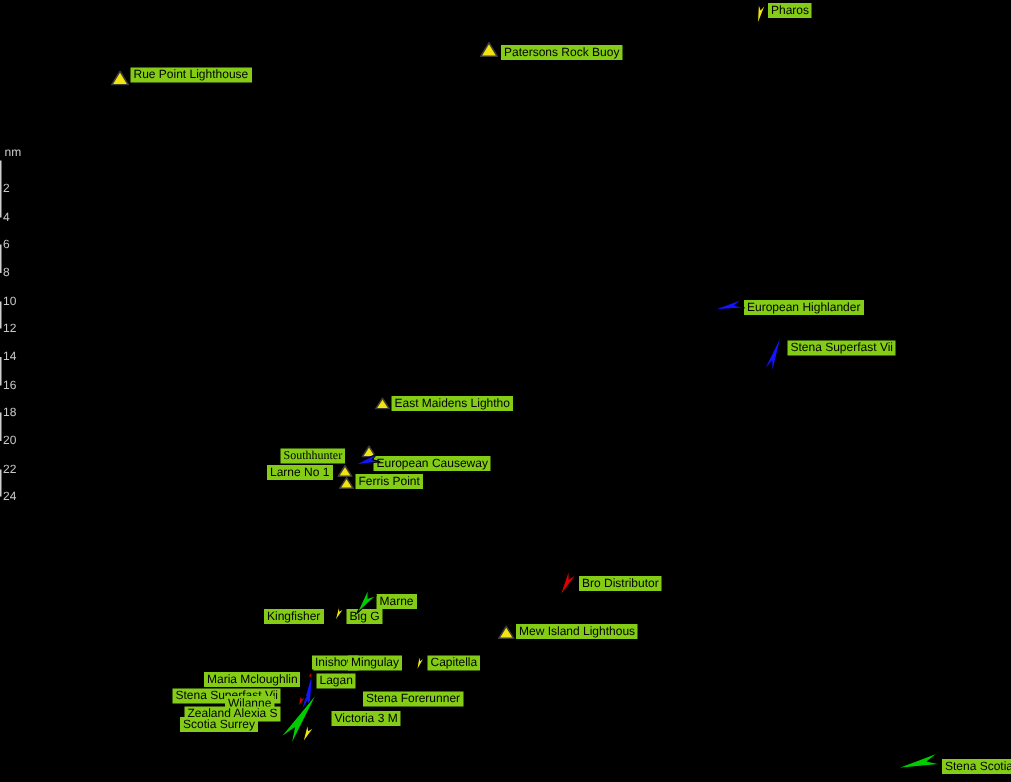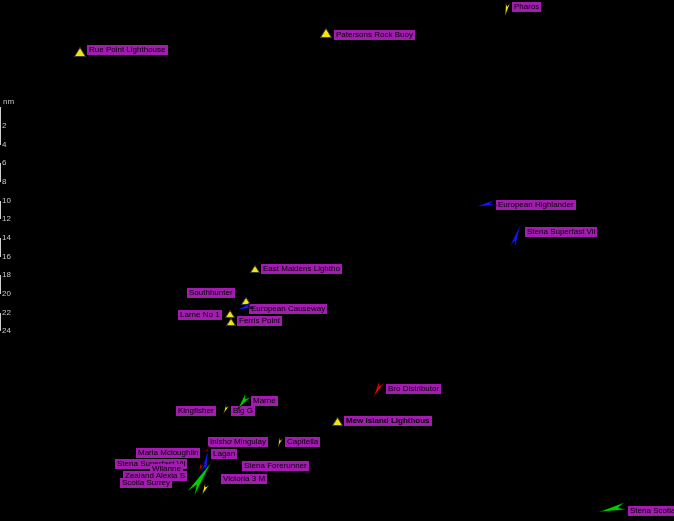--- a/index.html
+++ b/index.html
@@ -6,21 +6,21 @@
   #canvas {
     position: relative;
     width: 674px;
     height: 521px;
     background: #000;
     overflow: hidden;
     font-family: "Liberation Sans", sans-serif;
   }
   .target-label {
     position: absolute;
-    background: #a21caf;
+    background: #84cc16;
     color: #000000;
     font-size: 8px;
     line-height: 10px;
     padding: 0 2px;
     white-space: nowrap;
     z-index: 20;
   }
   .marker { position: absolute; z-index: 30; }
   .aton   { position: absolute; z-index: 10; }
   .scale-unit {
@@ -94,29 +94,29 @@
         <polygon points="5.5,0.5 10.5,8.5 0.5,8.5" fill="#f2e40e" stroke="#3c3c3c" stroke-width="1"></polygon>
       </svg>
     </div>
   <div id="label-layer">
       <div class="target-label" style="left: 512px; top: 2px;">Pharos</div>
       <div class="target-label" style="left: 334px; top: 30px;">Patersons Rock Buoy</div>
       <div class="target-label" style="left: 87px; top: 45px;">Rue Point Lighthouse</div>
       <div class="target-label" style="left: 496px; top: 200px;">European Highlander</div>
       <div class="target-label" style="left: 525px; top: 227px;">Stena Superfast Vii</div>
       <div class="target-label" style="left: 261px; top: 264px;">East Maidens Lightho</div>
-      <div class="target-label" style="left: 187px; top: 288px;">Southhunter</div>
+      <div class="target-label" style="left: 187px; top: 299px; font-family: Liberation Serif, serif;">Southhunter</div>
       <div class="target-label" style="left: 249px; top: 304px;">European Causeway</div>
       <div class="target-label" style="left: 178px; top: 310px;">Larne No 1</div>
       <div class="target-label" style="left: 237px; top: 316px;">Ferris Point</div>
       <div class="target-label" style="left: 386px; top: 384px;">Bro Distributor</div>
       <div class="target-label" style="left: 176px; top: 406px;">Kingfisher</div>
       <div class="target-label" style="left: 231px; top: 406px;">Big G</div>
       <div class="target-label" style="left: 251px; top: 396px;">Marne</div>
-      <div class="target-label" style="left: 344px; top: 416px; font-weight: bold;">Mew Island Lighthous</div>
+      <div class="target-label" style="left: 344px; top: 416px;">Mew Island Lighthous</div>
       <div class="target-label" style="left: 208px; top: 437px;">Inishow</div>
       <div class="target-label" style="left: 232px; top: 437px; text-align: right;">Mingulay</div>
       <div class="target-label" style="left: 285px; top: 437px;">Capitella</div>
       <div class="target-label" style="left: 136px; top: 448px;">Maria Mcloughlin</div>
       <div class="target-label" style="left: 211px; top: 449px;">Lagan</div>
       <div class="target-label" style="left: 115px; top: 459px;">Stena Superfast Vii</div>
       <div class="target-label" style="left: 150px; top: 464px;">Wilanne</div>
       <div class="target-label" style="left: 242px; top: 461px;">Stena Forerunner</div>
       <div class="target-label" style="left: 123px; top: 471px; text-align: center;">Zealand Alexia S</div>
       <div class="target-label" style="left: 120px; top: 478px;">Scotia Surrey</div>

